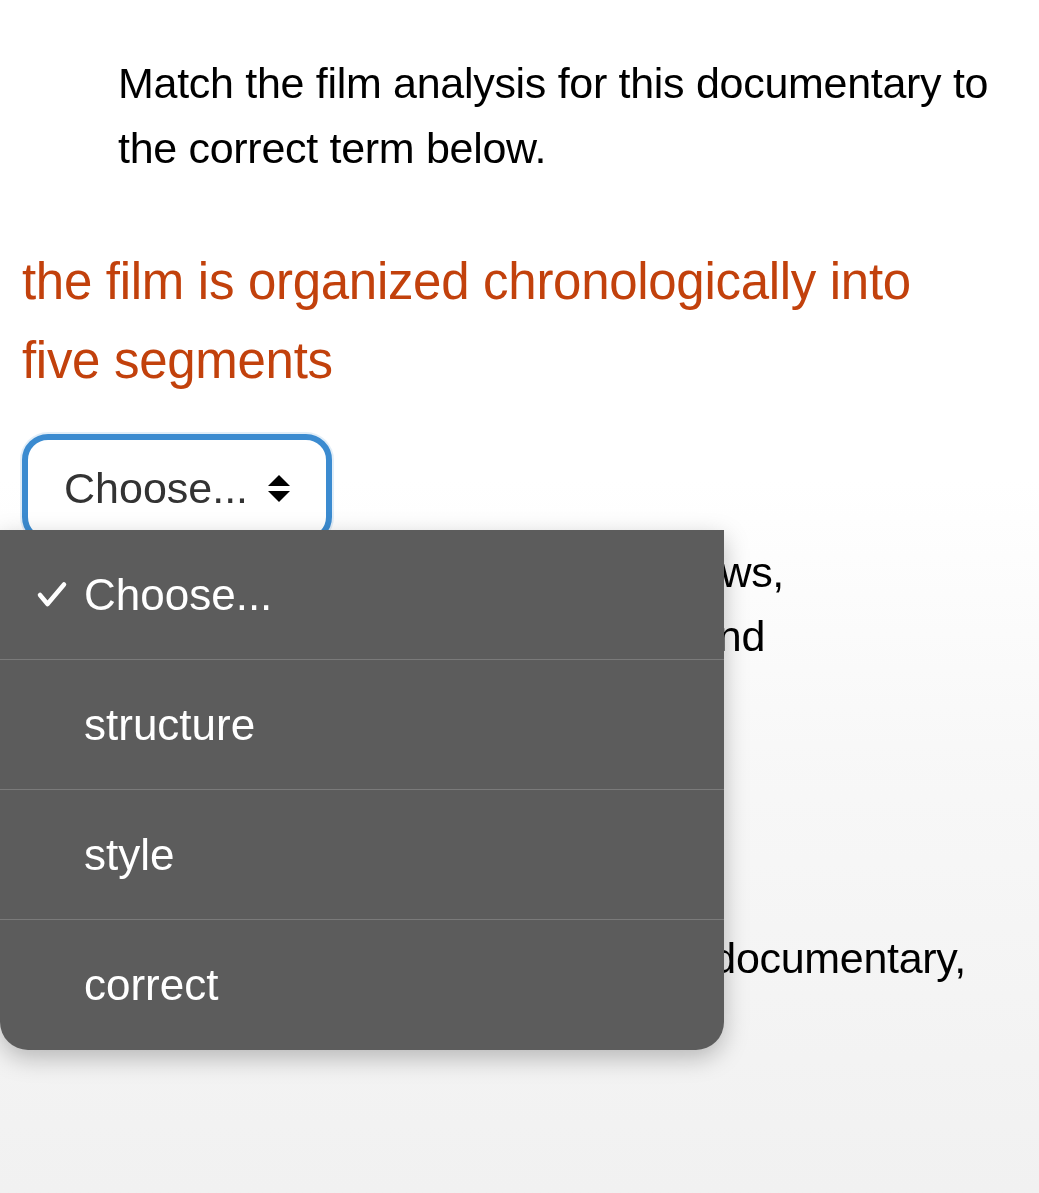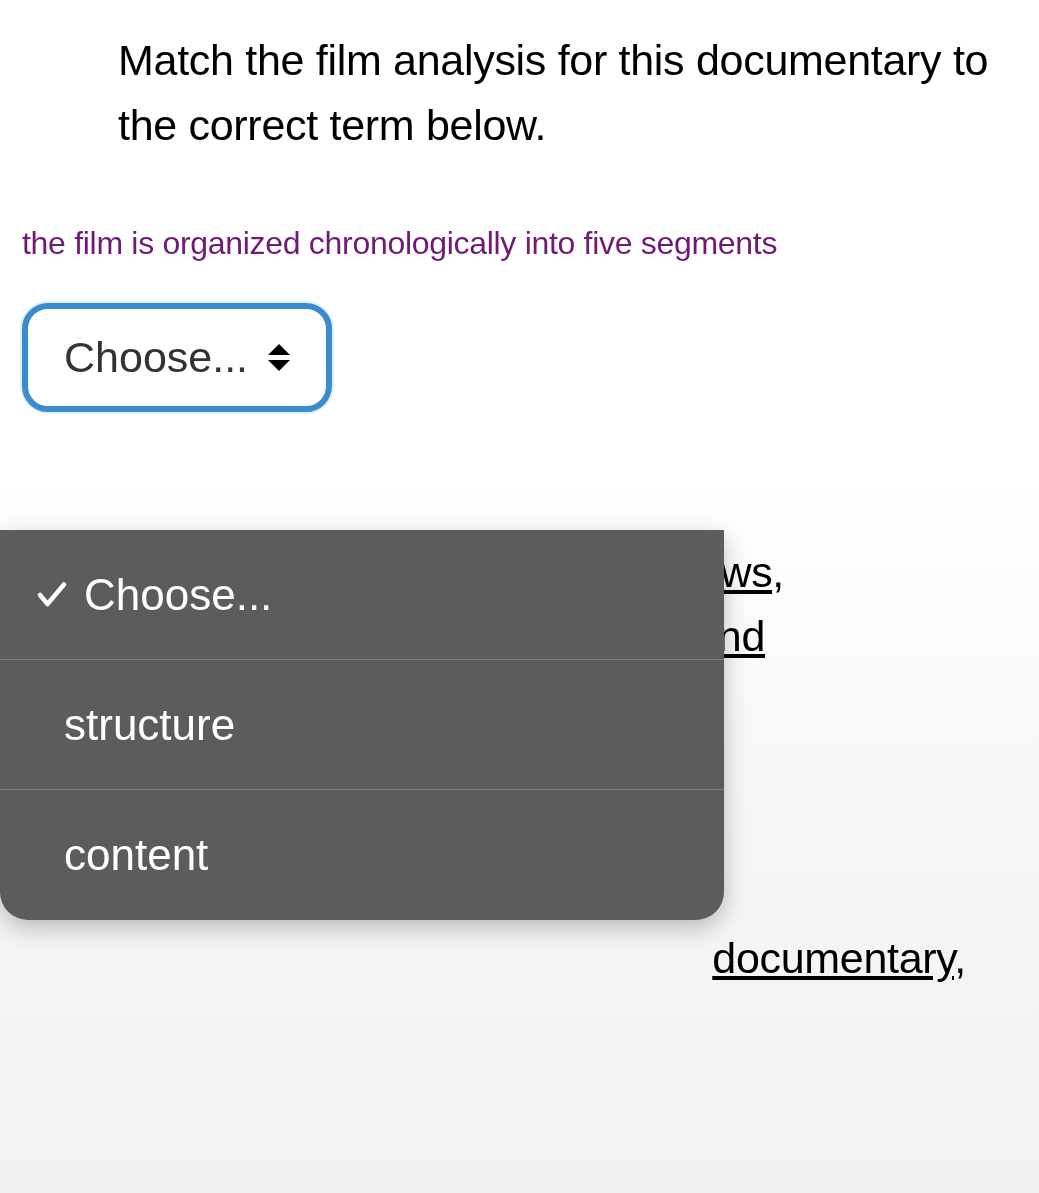--- a/index.html
+++ b/index.html
@@ -16,27 +16,28 @@
       overflow: hidden;
       position: relative;
     }
     
     .instruction {
       padding: 28px 40px 0 118px;
       font-size: 43px;
       line-height: 1.5;
       color: #000000;
       letter-spacing: -0.3px;
+      margin-top: 23px;
     }
     
     .prompt {
       padding: 62px 40px 0 22px;
-      font-size: 32px;
+      font-size: 51px;
       line-height: 1.55;
-      color: #701a75;
+      color: #c2410c;
       letter-spacing: -0.3px;
     }
     
     .select-container {
       margin: 34px 0 0 22px;
       display: inline-block;
       position: relative;
     }
     
     .select-box {
@@ -78,21 +79,20 @@
     .chev-down {
       border-top: 11px solid #000000;
     }
     
     .background-text {
       position: absolute;
       font-size: 43px;
       color: #000000;
       letter-spacing: -0.3px;
       z-index: 1;
-      text-decoration: underline;
     }
     
     .bg-text-1 {
       top: 548px;
       right: 255px;
     }
     
     .bg-text-2 {
       top: 612px;
       right: 274px;
@@ -137,21 +137,21 @@
       justify-content: center;
       margin-right: 8px;
     }
     
     .check-icon {
       width: 36px;
       height: 36px;
     }
     
     .item-no-check {
-      padding-left: 64px;
+      padding-left: 84px;
     }
     
     .gradient-overlay {
       position: absolute;
       top: 480px;
       left: 0;
       right: 0;
       height: 713px;
       background: linear-gradient(180deg, rgba(245,245,245,0) 0%, rgba(240,240,240,0.5) 40%, rgba(235,235,235,0.7) 100%);
       z-index: 0;
@@ -189,18 +189,21 @@
       <svg class="check-icon" viewBox="0 0 24 24" fill="none" stroke="#ffffff" stroke-width="3" stroke-linecap="round" stroke-linejoin="round">
         <polyline points="4 12 9 18 20 5"></polyline>
       </svg>
     </span>
     <span>Choose...</span>
   </div>
   <div class="dropdown-item item-no-check">
     <span>structure</span>
   </div>
   <div class="dropdown-item item-no-check">
-    <span>content</span>
+    <span>style</span>
+  </div>
+  <div class="dropdown-item item-no-check">
+    <span>correct</span>
   </div>
 </div>
 
 
 
 
 </body></html>

